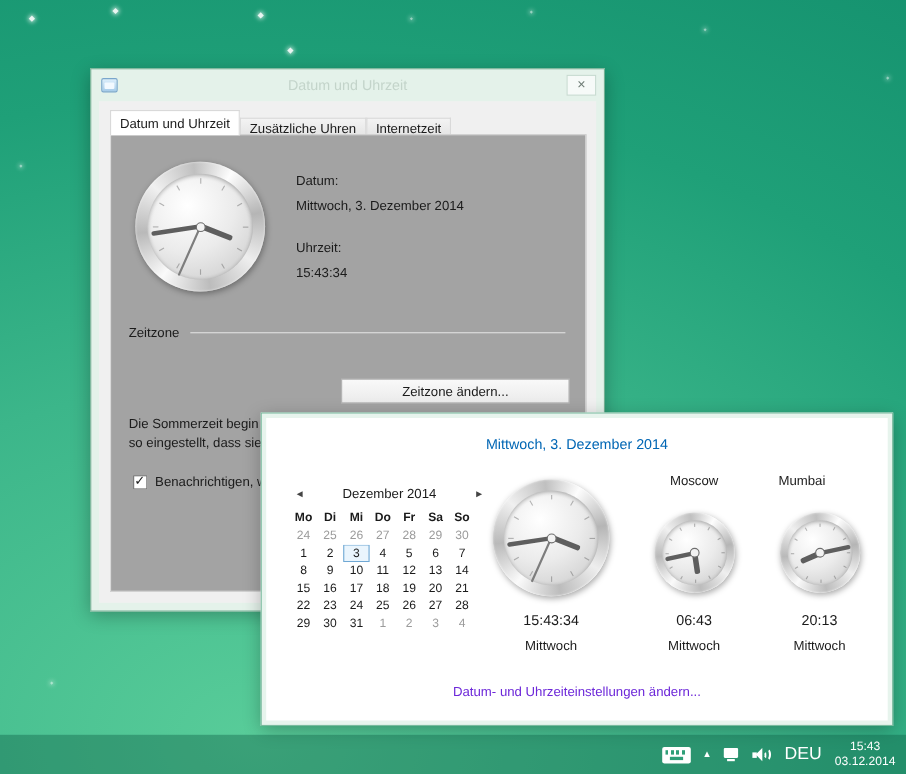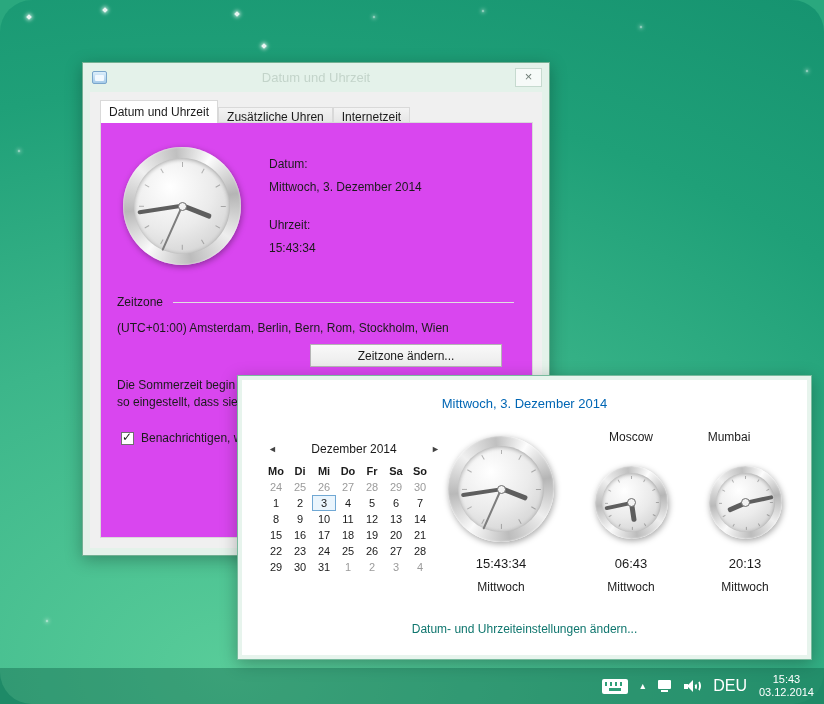--- a/index.html
+++ b/index.html
@@ -1,20 +1,20 @@
 <!DOCTYPE html>
 <html><head>
 <meta charset="utf-8">
 <style>
   * { margin:0; padding:0; box-sizing:border-box; }
   html,body { width:824px; height:704px; overflow:hidden; }
   body { font-family:"Liberation Sans","DejaVu Sans",sans-serif; position:relative; background:#2aa87e; }
 
   .desktop { position:absolute; inset:0;
-    background: radial-gradient(140% 115% at 28% 95%, #58cc99 0%, #3cb68a 40%, #1fa078 72%, #15926f 100%); border-radius: 32px; }
+    background: radial-gradient(140% 115% at 28% 95%, #58cc99 0%, #3cb68a 40%, #1fa078 72%, #15926f 100%); }
 
   .star { position:absolute; width:4px; height:4px; background:#fff; transform:rotate(45deg);
     opacity:.9; box-shadow:0 0 4px 1px rgba(255,255,255,.75); }
   .star.small { width:2px; height:2px; opacity:.55; }
 
   
   .window { position:absolute; left:82px; top:62px; width:468px; height:494px;
     background:#e4f2ea; border:1px solid #72b093; box-shadow:0 4px 16px rgba(0,0,0,.28); z-index:10; }
   .titlebar { height:29px; position:relative; text-align:center; line-height:29px;
     font-size:13px; color:#c3d4ca; }
@@ -26,21 +26,21 @@
     background:#f6faf8; border:1px solid #c6dacf; color:#6f7d76; font-size:13px;
     line-height:16px; text-align:center; cursor:default; }
   .client { position:absolute; left:7px; right:7px; top:29px; bottom:7px; background:#f0f0f0; }
 
   .tabs { position:absolute; left:10px; top:8px; height:23px; display:flex; align-items:flex-end; }
   .tab { height:16px; padding:0 8px; font-size:12px; line-height:19px; color:#1b1b1b;
     background:linear-gradient(#f3f3f3,#e5e5e5); border:1px solid #d9d9d9; border-bottom:none; }
   .tab.active { height:23px; line-height:22px; background:#fff; position:relative; z-index:2; }
 
   .tabpage { position:absolute; left:10px; right:9px; top:30px; bottom:10px;
-    background:#d946ef; border:1px solid #d9d9d9; overflow:hidden; }
+    background:#a3a3a3; border:1px solid #d9d9d9; overflow:hidden; }
   .tp-label { position:absolute; font-size:12px; color:#1b1b1b; white-space:nowrap; }
   .sep { position:absolute; height:1px; background:#e0e0e0; }
 
   .btn { position:absolute; height:23px; background:linear-gradient(#f9f9f9,#ebebeb);
     border:1px solid #b4b4b4; font-size:12px; color:#1b1b1b;
     display:flex; align-items:center; justify-content:center; gap:6px; }
   .shield { width:13px; height:14px; flex:0 0 auto;
     background:conic-gradient(#f5c400 0 25%, #2566c9 25% 50%, #f5c400 50% 75%, #2566c9 75% 100%);
     border:1px solid #3c5f93; border-radius:3px 3px 55% 55% / 2px 2px 75% 75%; }
 
@@ -77,21 +77,21 @@
   .cal-nav .next { position:absolute; right:4px; top:2px; font-size:9px; color:#444; }
   .cal-dow { display:grid; grid-template-columns:repeat(7,24px); margin-top:7px;
     font-size:11px; font-weight:bold; color:#1b1b1b; text-align:center; }
   .cal-grid { display:grid; grid-template-columns:repeat(7,24px); grid-auto-rows:16px;
     margin-top:2px; font-size:11px; color:#1b1b1b; text-align:center; }
   .cal-cell { line-height:16px; }
   .cal-cell.muted { color:#9b9b9b; }
   .cal-cell.selected { background:#eaf5fd; box-shadow:inset 0 0 0 1px #70a8d4; }
   .fly-lbl { position:absolute; font-size:13px; color:#1b1b1b; text-align:center; white-space:nowrap; }
   .flyout-link { position:absolute; left:0; right:0; top:246px; text-align:center;
-    font-size:12px; color:#0f766e; cursor:default; }
+    font-size:12px; color:#6d28d9; cursor:default; }
 
   
   .taskbar { position:absolute; left:0; right:0; bottom:0; height:36px;
     background:rgba(10,90,66,.38); z-index:30; }
   .tray { position:absolute; right:6px; top:0; height:100%; display:flex; align-items:center;
     gap:12px; color:#fff; }
   .tb-kb { width:26px; height:15px; background:#fff; border-radius:2px; position:relative; }
   .tb-kb::before { content:""; position:absolute; left:3px; right:3px; top:3px; height:4px;
     background:repeating-linear-gradient(90deg,#2f9f78 0 2.5px,transparent 2.5px 5px); }
   .tb-kb::after { content:""; position:absolute; left:7px; right:7px; bottom:3px; height:3px; background:#2f9f78; }
@@ -187,23 +187,22 @@
           </div>
 
         <div class="tp-label" style="left:168px;top:34px">Datum:</div>
         <div class="tp-label" style="left:168px;top:57px">Mittwoch, 3. Dezember 2014</div>
         <div class="tp-label" style="left:168px;top:95px">Uhrzeit:</div>
         <div class="tp-label" style="left:168px;top:118px">15:43:34</div>
 
 
         <div class="tp-label" style="left:16px;top:172px">Zeitzone</div>
         <div class="sep" style="left:72px;right:18px;top:179px"></div>
-        <div class="tp-label" style="left:16px;top:198px">(UTC+01:00) Amsterdam, Berlin, Bern, Rom, Stockholm, Wien</div>
-
-        <div class="btn" style="left:209px;top:221px;width:192px">
+
+        <div class="btn" style="left:209px;top:221px;width:208px">
           <span>Zeitzone ändern...</span>
         </div>
 
         <div class="tp-label" style="left:16px;top:255px">Die Sommerzeit begin</div>
         <div class="tp-label" style="left:16px;top:272px">so eingestellt, dass sie</div>
 
         <div class="checkrow">
           <span class="checkbox">
               <span>✓</span>
             </span>

